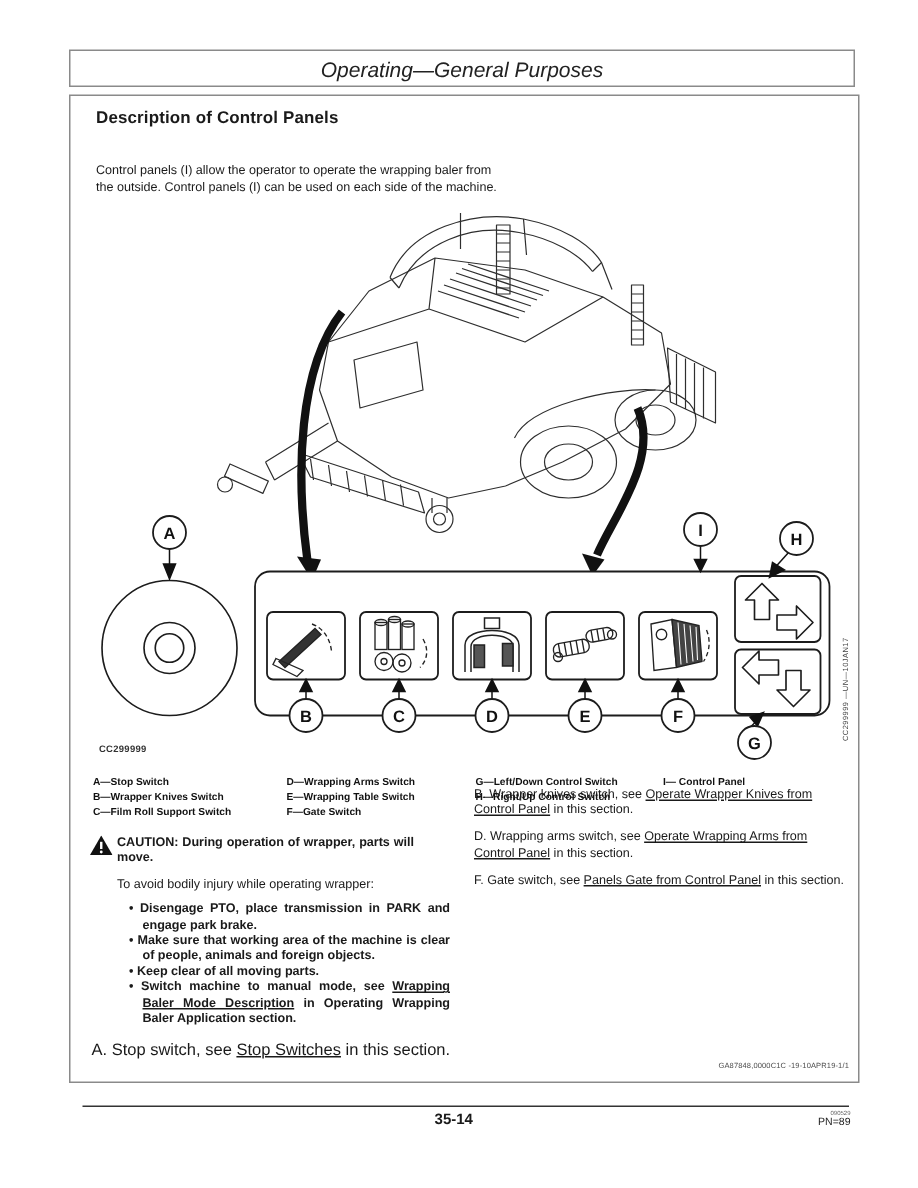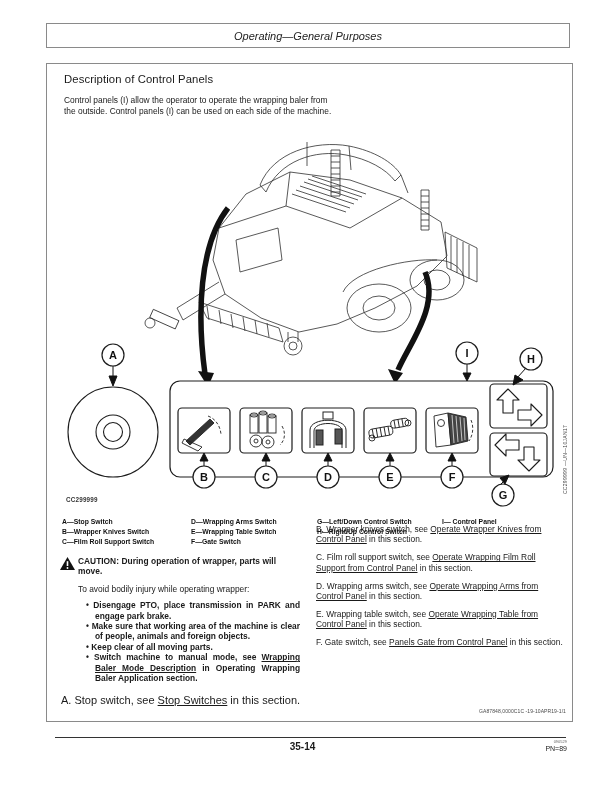--- a/index.html
+++ b/index.html
@@ -4,30 +4,30 @@
 <style>
   html,body{margin:0;padding:0;}
   body{
     width:612px;height:792px;background:#ffffff;position:relative;overflow:hidden;
     font-family:"Liberation Sans", sans-serif;color:#1a1a1a;
     -webkit-font-smoothing:antialiased;
   }
   .abs{position:absolute;}
   
   .header-box{
-    left:46px;top:23px;width:522px;height:23px;border:1px solid #8a8a8a;
+    left:46px;top:33px;width:522px;height:23px;border:1px solid #8a8a8a;
     display:flex;align-items:center;justify-content:center;
-    font-style:italic;font-size:11px;color:#222;
+    font-style:italic;font-size:14px;color:#222;
   }
   
   .main-box{
     left:46px;top:63px;width:525px;height:657px;border:1px solid #8a8a8a;background:#fff;
   }
-  .section-title{left:64px;top:73px;font-size:11.3px;font-weight:normal;letter-spacing:.1px;}
-  .intro{left:64px;top:95px;width:272px;font-size:8.4px;line-height:10.6px;}
+  .section-title{left:64px;top:73px;font-size:11.3px;font-weight:bold;letter-spacing:.1px;}
+  .intro{left:64px;top:108px;width:272px;font-size:8.4px;line-height:10.6px;}
   
   .fig{left:47px;top:130px;width:523px;height:380px;}
   .fig-id{left:66px;top:496px;font-size:6.3px;font-weight:bold;color:#333;letter-spacing:.2px;}
   .margin-code{
     left:506px;top:455px;width:120px;height:9px;text-align:center;
     font-size:5px;color:#444;letter-spacing:.3px;
     transform:rotate(-90deg);
   }
   
   .legend-col{top:517px;font-size:6.8px;font-weight:bold;line-height:10px;white-space:nowrap;color:#111;}
@@ -253,23 +253,21 @@
     <li><span>•</span> <span>Switch machine to manual mode, see </span><span class="u">Wrapping Baler Mode Description</span><span> in Operating Wrapping Baler Application section.</span></li>
   </ul>
 </div>
 
 <div class="abs aref">
   <span>A. Stop switch, see </span><span class="u">Stop Switches</span><span> in this section.</span>
 </div>
 
 <div class="abs right-col">
   <p><span>B. Wrapper knives switch, see </span><span class="u">Operate Wrapper Knives from Control Panel</span><span> in this section.</span></p>
-  <p><span>C. Film roll support switch, see </span><span class="u">Operate Wrapping Film Roll Support from Control Panel</span><span> in this section.</span></p>
   <p><span>D. Wrapping arms switch, see </span><span class="u">Operate Wrapping Arms from Control Panel</span><span> in this section.</span></p>
-  <p><span>E. Wrapping table switch, see </span><span class="u">Operate Wrapping Table from Control Panel</span><span> in this section.</span></p>
   <p><span>F. Gate switch, see </span><span class="u">Panels Gate from Control Panel</span><span> in this section.</span></p>
 </div>
 
 <div class="abs doc-code">GA87848,0000C1C  -19-10APR19-1/1</div>
 <div class="abs foot-rule"></div>
 <div class="abs page-num">35-14</div>
 <div class="abs print-code">090529</div>
 <div class="abs pn">PN=89</div>
 
 </body></html>

